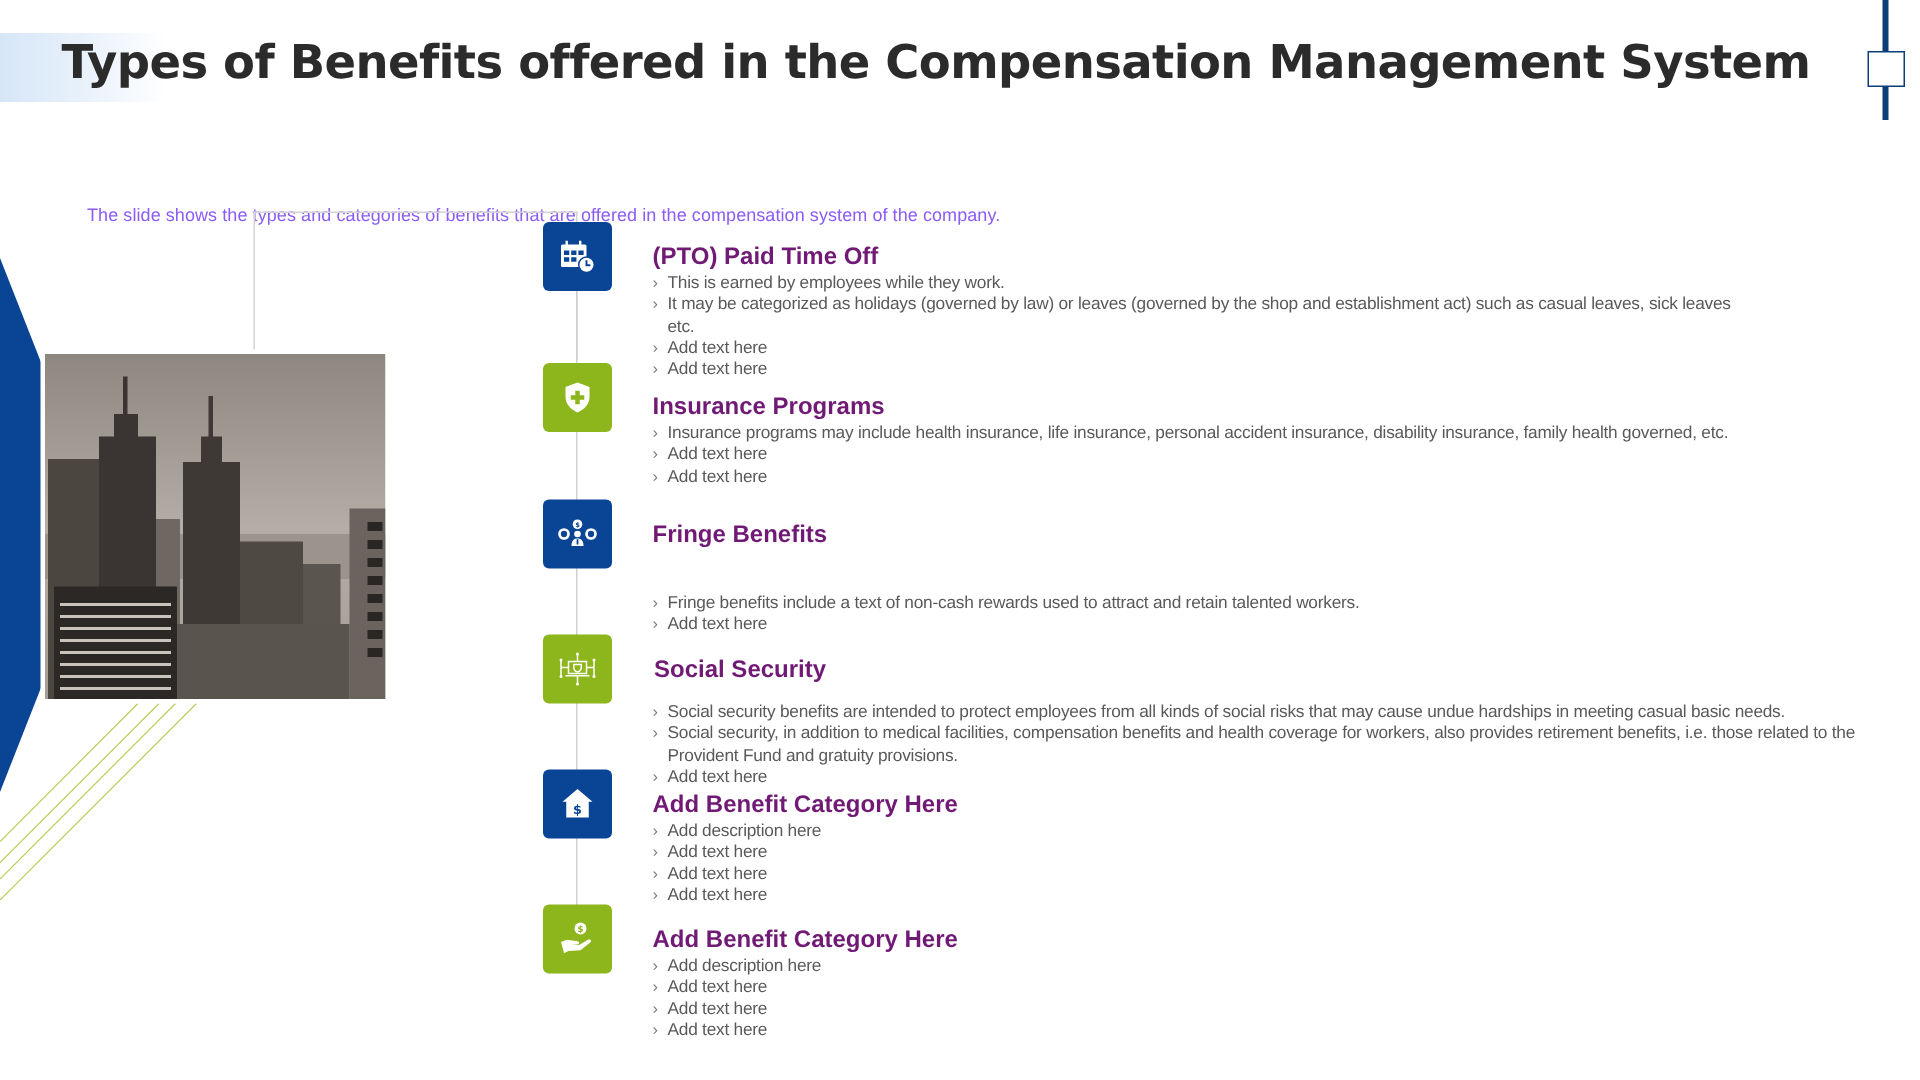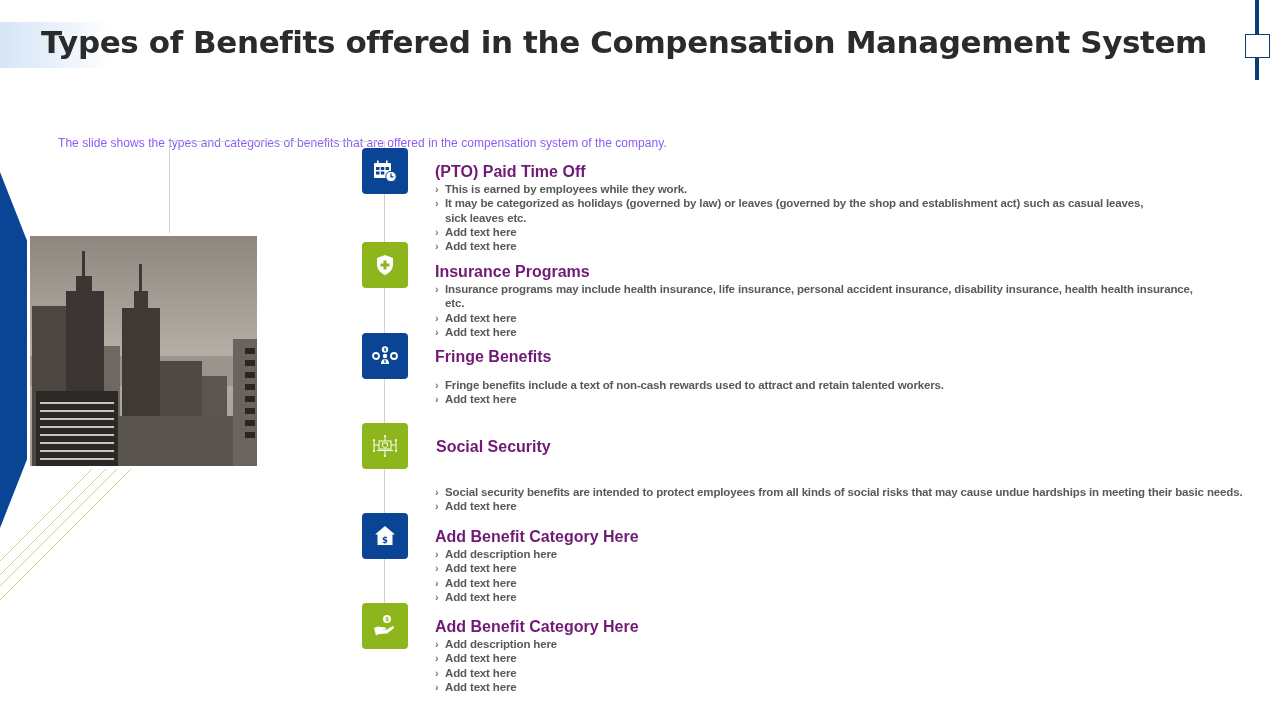--- a/index.html
+++ b/index.html
@@ -45,21 +45,21 @@
     .icon-box {
       position: absolute; left: 362px; width: 46px; height: 46px; border-radius: 4px;
       display: flex; align-items: center; justify-content: center;
     }
     .icon-box.blue { background: #0a4595; }
     .icon-box.green { background: #8db51c; }
     .icon-box svg { width: 28px; height: 28px; }
 
     .item { position: absolute; left: 435px; width: 820px; }
     .item-title { font-size: 16px; font-weight: bold; color: #701a75; line-height: 20px; white-space: nowrap; }
-    .bullets { list-style: none; font-size: 11.5px; color: #595959; line-height: 14.3px; letter-spacing: -0.15px; font-weight: bold; }
+    .bullets { list-style: none; font-size: 11.5px; color: #595959; line-height: 14.3px; letter-spacing: -0.15px; }
     .bullets li { position: relative; padding-left: 10px; }
     .bullets li::before { content: "\203A"; position: absolute; left: 0; top: 0; color: #7a7a7a; font-size: 11px; }
   </style>
 </head>
 <body>
 
 <div class="title-accent"></div>
 <h1 class="title">Types of Benefits offered in the Compensation Management System</h1>
 <p class="subtitle">The slide shows the types and categories of benefits that are offered  in the compensation system of the company.</p>
 
@@ -211,38 +211,39 @@
     <li>This is earned by  employees while they work.</li>
     <li>It may be categorized as holidays (governed by law) or leaves (governed by the shop and establishment act) such as casual leaves, sick leaves etc.</li>
     <li>Add text here</li>
     <li>Add text here</li>
   </ul>
 </div>
 
 <div class="item" style="top:262px">
   <div class="item-title">Insurance Programs</div>
   <ul class="bullets" style="width:760px">
-    <li>Insurance programs may include health insurance, life insurance, personal accident insurance, disability insurance, health health insurance, etc.</li>
+    <li>Insurance programs may include health insurance, life insurance, personal accident insurance, disability insurance, family health governed, etc.</li>
     <li>Add text here</li>
     <li>Add text here</li>
   </ul>
 </div>
 
 <div class="item" style="top:347px">
-  <div class="item-title" style="margin-bottom:11px">Fringe Benefits</div>
+  <div class="item-title" style="margin-bottom:28px">Fringe Benefits</div>
   <ul class="bullets" style="width:715px">
     <li>Fringe benefits include a text of non-cash rewards used to attract and retain talented workers.</li>
     <li>Add text here</li>
   </ul>
 </div>
 
 <div class="item" style="top:437px">
-  <div class="item-title" style="margin-bottom:28px; padding-left:1px">Social  Security</div>
+  <div class="item-title" style="margin-bottom:11px; padding-left:1px">Social  Security</div>
   <ul class="bullets" style="width:810px">
-    <li>Social security benefits are intended to protect employees from all kinds of social risks that may cause undue hardships in meeting their basic needs.</li>
+    <li>Social security benefits are intended to protect employees from all kinds of social risks that may cause undue hardships in meeting casual basic needs.</li>
+    <li>Social security, in addition to medical facilities, compensation benefits and health coverage for workers, also provides retirement benefits, i.e. those related to the Provident Fund and gratuity  provisions.</li>
     <li>Add text here</li>
   </ul>
 </div>
 
 <div class="item" style="top:527px">
   <div class="item-title">Add Benefit Category Here</div>
   <ul class="bullets">
     <li>Add description here</li>
     <li>Add text here</li>
     <li>Add text here</li>

